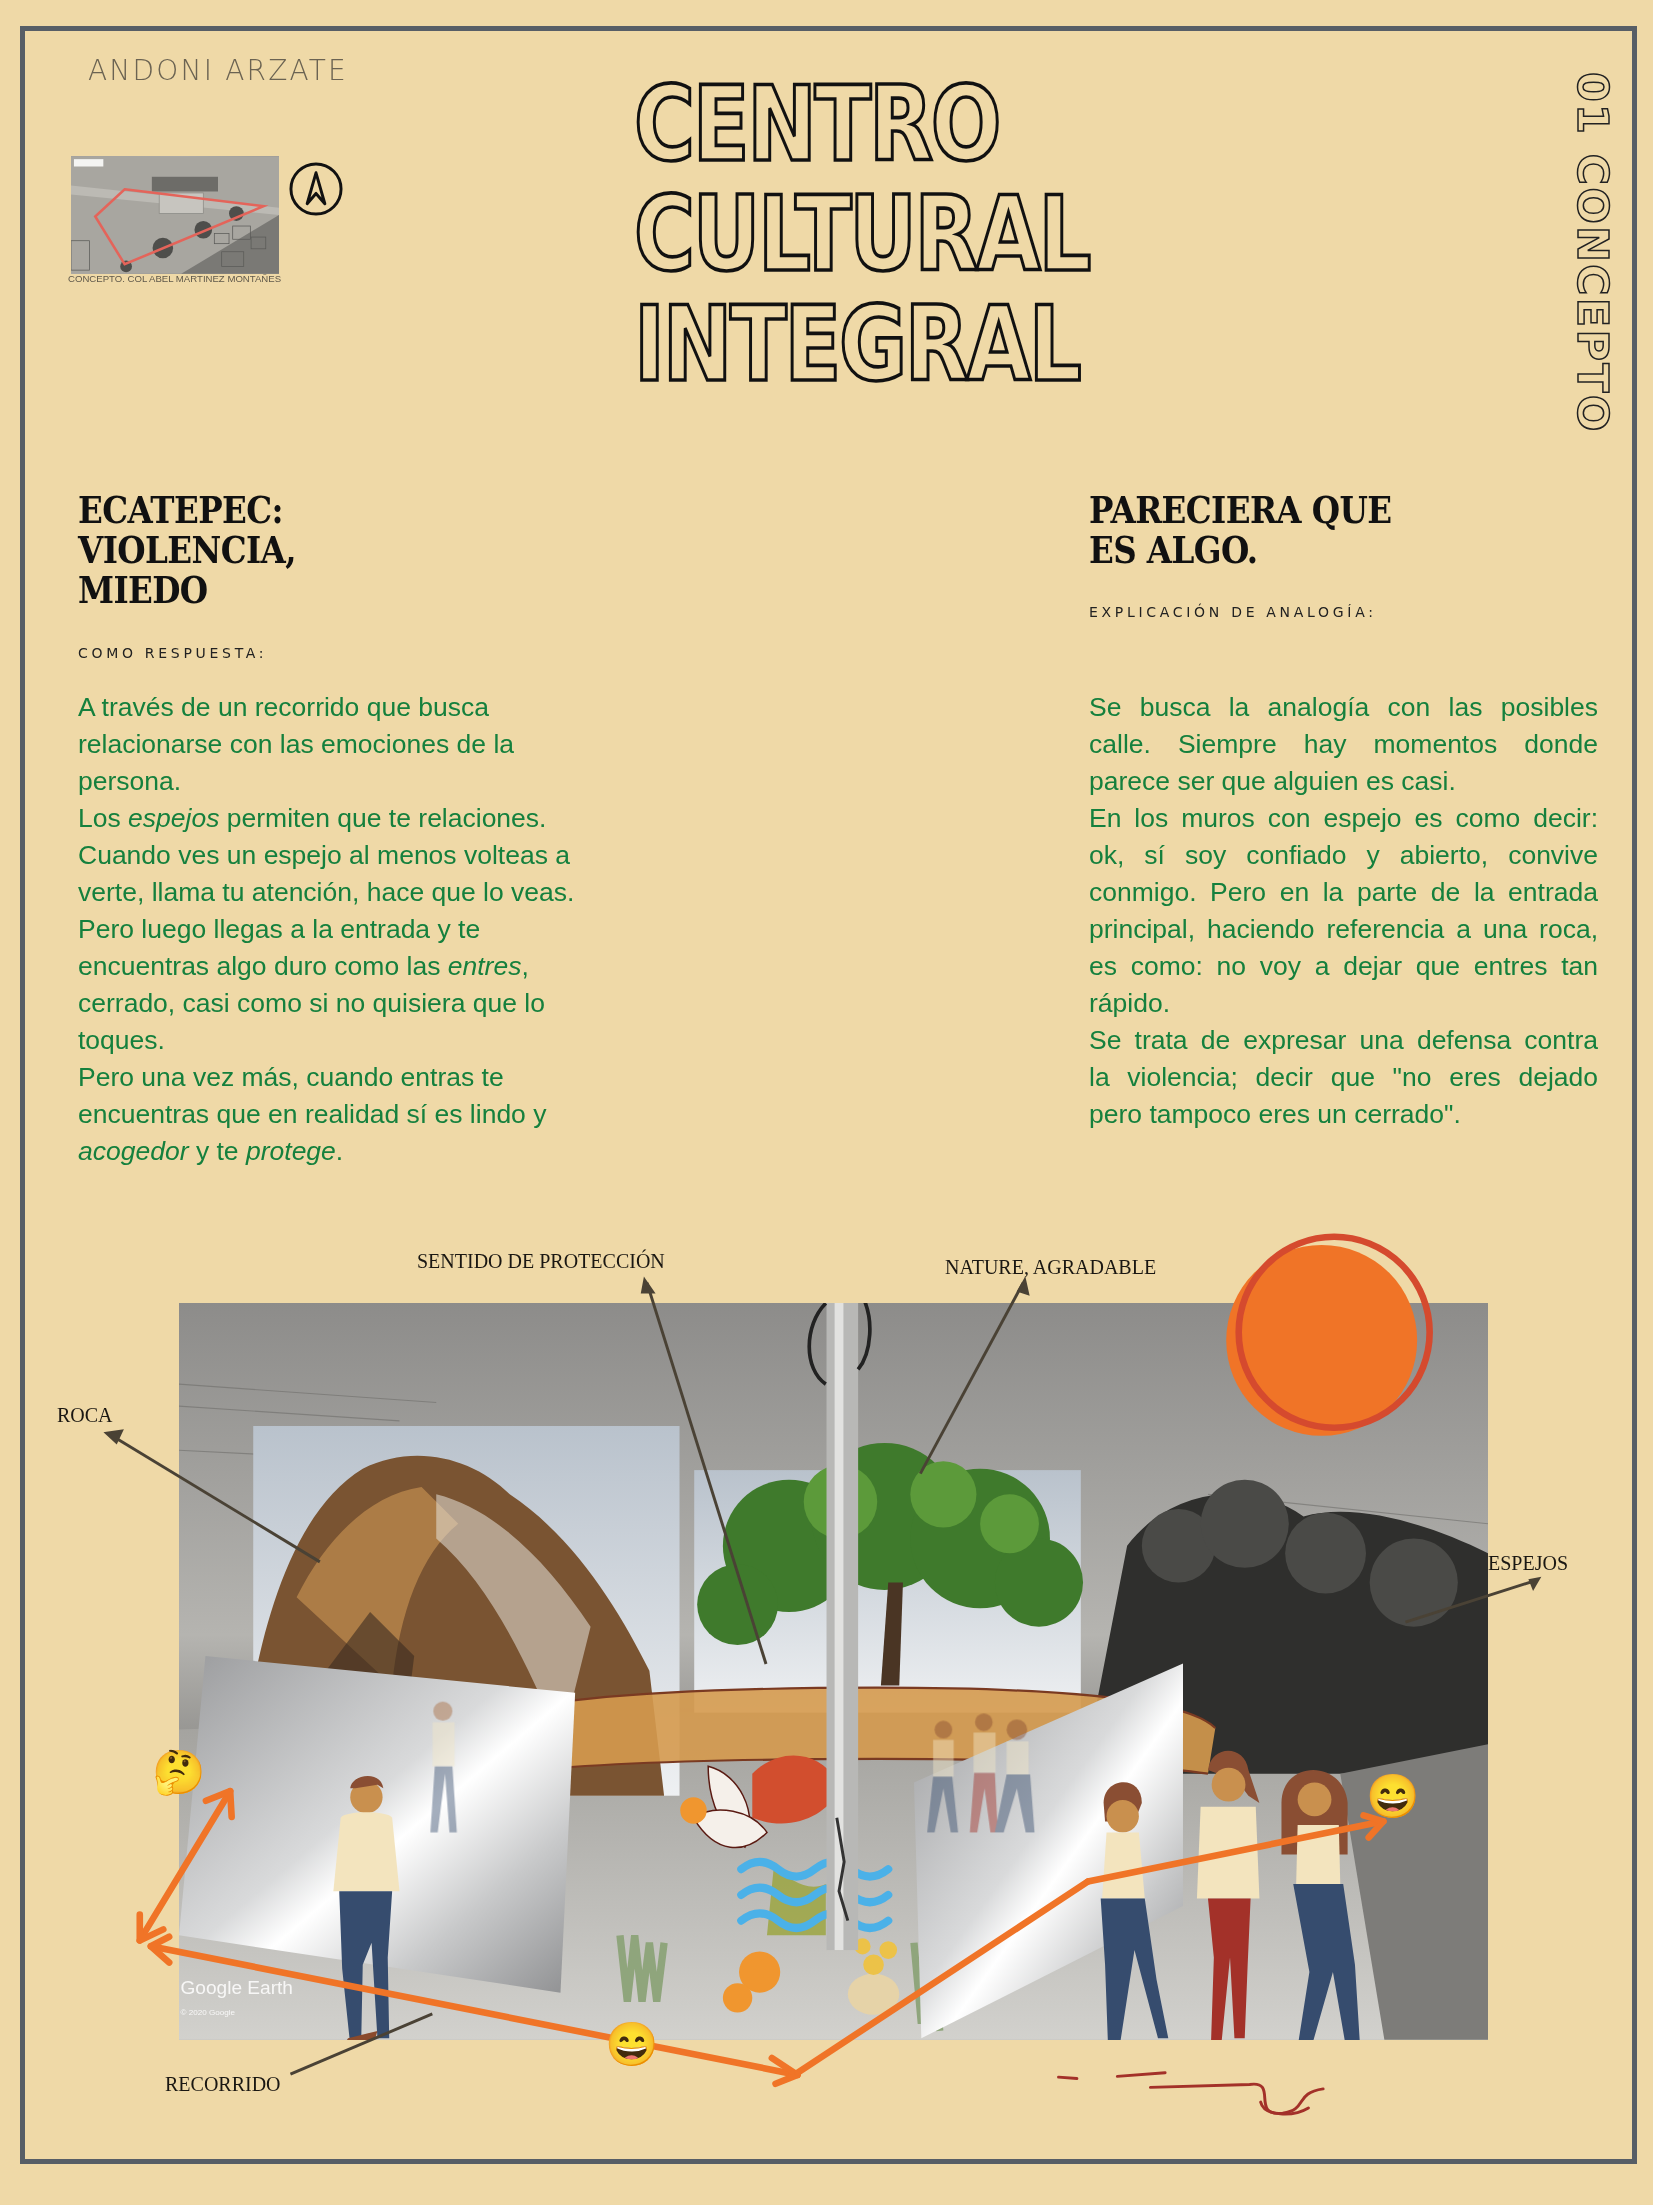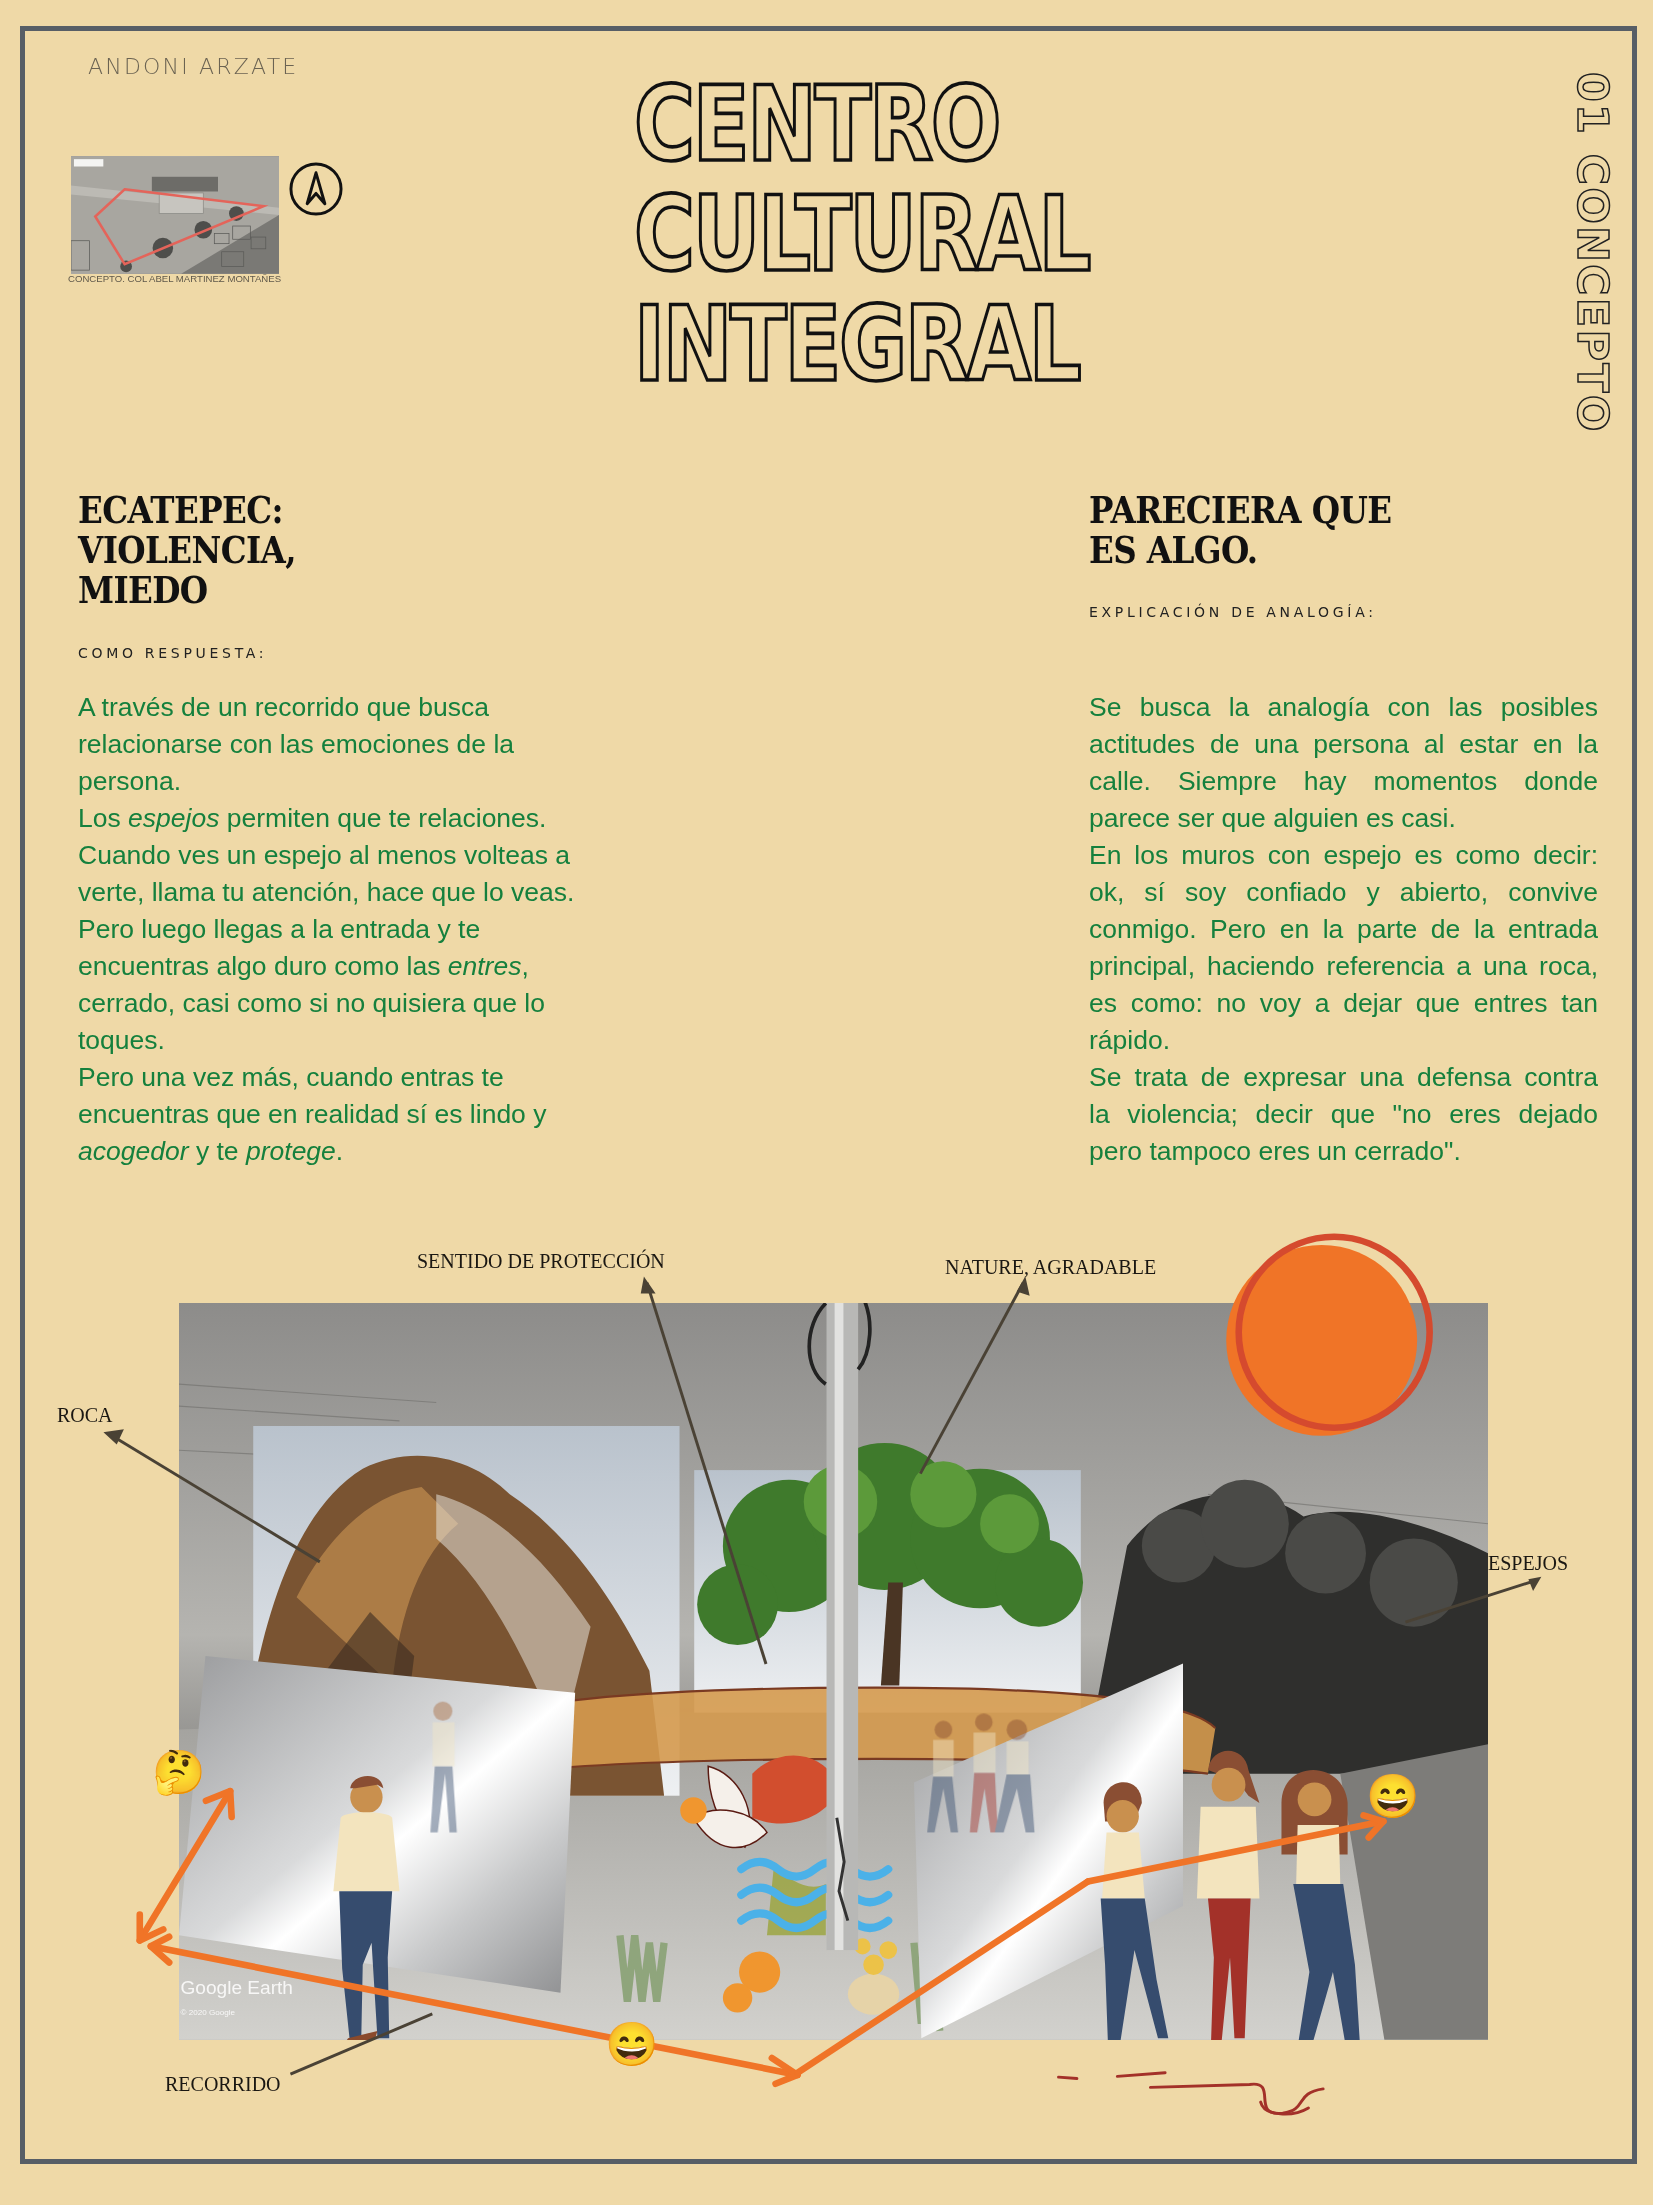--- a/index.html
+++ b/index.html
@@ -1,19 +1,19 @@
 <!DOCTYPE html>
 <html style="font-size:11.8px"><head>
 <meta charset="utf-8">
 <style>
   html, body { margin:0; padding:0; }
   body { width:1654px; height:2205px; background:#EFD9A7; position:relative; overflow:hidden; font-family:"Liberation Sans", sans-serif; color:#1c1a17; }
   .abs { position:absolute; }
   .frame { position:absolute; left:20px; top:26px; width:1607px; height:2128px; border:5.9px solid #575E66; box-sizing:content-box; }
-  .author { left:88px; top:54px; font-family:"DejaVu Sans", sans-serif; font-weight:200; font-size:22px; letter-spacing:2.2px; color:#6b6352; }
+  .author { left:88px; top:54px; font-family:"DejaVu Sans", sans-serif; font-weight:200; font-size:28px; letter-spacing:2.2px; color:#6b6352; }
   .map { left:71px; top:156px; width:208px; height:118px; background:linear-gradient(135deg,#9c9a93 0%,#bdbab3 35%,#8d8b86 60%,#6f6e6a 100%); overflow:hidden; }
   .map svg { position:absolute; left:0; top:0; }
   .map-caption { left:68px; top:273px; font-size:9.6px; color:#5f584a; letter-spacing:0px; white-space:nowrap; }
   .north { left:288px; top:161px; width:56px; height:56px; }
   .title { left:634px; top:69px; font-family:"DejaVu Sans", sans-serif; font-weight:bold; font-size:104px; line-height:110px; color:transparent; -webkit-text-stroke:3.7px #111; letter-spacing:-2.9px; transform:scaleX(0.8); transform-origin:left top; }
   .title div { white-space:nowrap; }
   .vertical { left:1569px; top:72px; width:47px; height:345px; }
   .vertical span { position:absolute; left:0; top:0; transform-origin:0 0; transform:translate(47px,0) rotate(90deg); font-family:"DejaVu Sans", sans-serif; font-weight:bold; font-size:43px; line-height:47px; color:transparent; -webkit-text-stroke:1.5px #222; white-space:nowrap; letter-spacing:2.2px; }
   .heading { font-family:"DejaVu Serif", serif; font-weight:bold; font-size:37px; line-height:40px; color:#111; letter-spacing:-0.7px; transform:scaleX(0.88); transform-origin:left top; }
   .eyebrow { font-family:"DejaVu Sans", sans-serif; font-size:14px; letter-spacing:3.7px; color:#222; }
@@ -96,21 +96,20 @@
     <div class="line"><em>acogedor</em><span> y te </span><em>protege</em><span>.</span></div>
   </div>
 
 <div class="abs heading" style="left:1089px; top:490px;">
   <div>PARECIERA QUE</div>
   <div>ES ALGO.</div>
 </div>
 <div class="abs eyebrow" style="left:1089px; top:604px;">EXPLICACIÓN DE ANALOGÍA:</div>
 <div class="abs body justify" id="right-body" style="left:1089px; top:689px; width:509px;">
     <div class="line">Se busca la analogía con las posibles</div>
-    <div class="line">actitudes de una persona al estar en la</div>
     <div class="line">calle. Siempre hay momentos donde</div>
     <div class="line last">parece ser que alguien es casi.</div>
     <div class="line">En los muros con espejo es como decir:</div>
     <div class="line">ok, sí soy confiado y  abierto, convive</div>
     <div class="line">conmigo. Pero en la parte de la entrada</div>
     <div class="line">principal, haciendo referencia a una roca,</div>
     <div class="line">es como: no voy a dejar que entres tan</div>
     <div class="line last">rápido.</div>
     <div class="line">Se trata de expresar una defensa contra</div>
     <div class="line">la violencia; decir que "no eres dejado</div>

